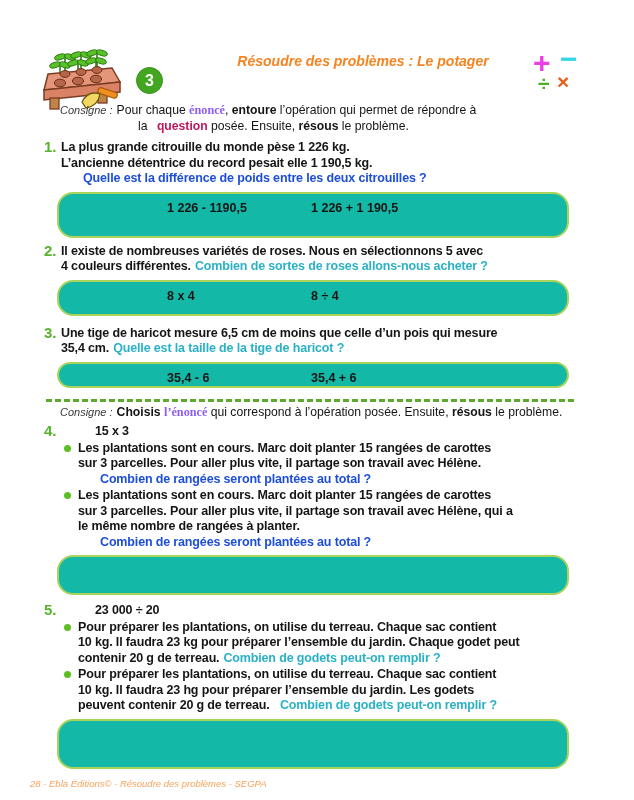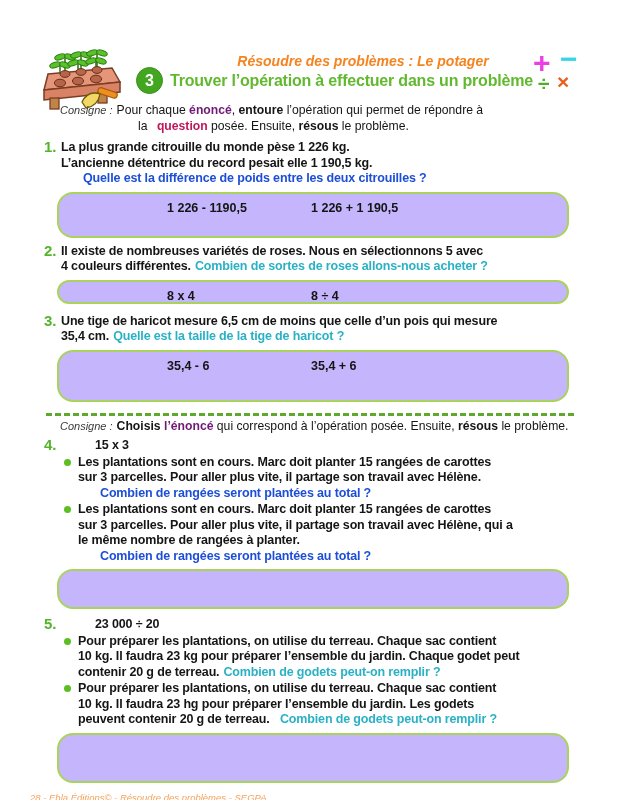--- a/index.html
+++ b/index.html
@@ -23,33 +23,33 @@
   .sym-minus{top:44px;left:560px;font-size:30px;color:#35d5e8;}
   .sym-div{top:73px;left:538px;font-size:21px;color:#4caf27;}
   .sym-mult{top:71px;left:557px;font-size:21px;color:#e8611b;}
   .illustration{position:absolute;top:46px;left:40px;}
   
   .content{position:absolute;top:100px;left:0;right:0;}
   .consigne{margin:3px 0 0 60px;font-size:12.2px;line-height:1.28;}
   .consigne-label{font-style:italic;font-size:11px;color:#3a3a3a;margin-right:4px;}
   .consigne .line2{margin-left:78px;}
   .b{font-weight:bold;}
-  .orange{color:#701a75;font-weight:bold;}
+  .orange{color:#8b5cf6;font-weight:bold;font-family:Liberation Serif, serif;}
   .cyan{color:#be185d;font-weight:bold;margin-left:6px;}
   .ex{position:relative;margin-top:6px;padding-left:61px;font-size:12.5px;font-weight:bold;
       line-height:1.24;letter-spacing:-0.15px;}
   .ex-num{position:absolute;left:44px;top:-1px;color:#55b42c;font-size:15px;line-height:1;}
   .exline{white-space:nowrap;}
   .question{color:#1d4ed8;margin-left:22px;white-space:nowrap;}
   .qinline{color:#2ab1c5;margin-left:4px;}
   .answer-box{
     margin:5px 0 0 57px;width:512px;box-sizing:border-box;position:relative;
-    border:2px solid #aad35b;border-radius:16px;background:#c4b5fd;
-  }
-  .h46{height:46px}.h36{height:24px}.h38{height:52px}.h40{height:40px}.h50{height:50px}
+    border:2px solid #aad35b;border-radius:16px;background:#14b8a6;
+  }
+  .h46{height:46px}.h36{height:36px}.h38{height:26px}.h40{height:40px}.h50{height:50px}
   .opt{position:absolute;top:7px;font-weight:bold;font-size:12.5px;white-space:nowrap;}
   .opt-a{left:108px;}
   .opt-b{left:252px;}
   .dashed{margin:11px 0 1px 46px;width:528px;border-top:3px dashed #5ea92e;height:0;}
   .op-line{margin-left:34px;}
   .bullet{position:relative;padding-left:17px;margin-top:1px;}
   .bullet .dot{position:absolute;left:3px;top:4px;width:7px;height:7px;border-radius:50%;background:#5bbf21;}
   .footer{margin:9px 0 0 30px;font-size:9.5px;font-style:italic;color:#f7a25b;}
 </style>
 </head>
@@ -102,21 +102,20 @@
       <g>
         <rect x="59" y="41" width="20" height="6" rx="3" fill="#ef8f1f" stroke="#a85a0a" stroke-width="1.2" transform="rotate(18 59 41)"></rect>
         <path d="M42 56 Q48 44 60 48 Q58 60 46 62 Z" fill="#f2d862" stroke="#6b5a10" stroke-width="1.3"></path>
       </g>
     </svg>
   </div>
 
   <div class="subject">Résoudre des problèmes : Le potager</div>
   <div class="title-row">
     <div class="lesson-circle">3</div>
-    <div class="title">Trouver l’opération à effectuer dans un problème</div>
   </div>
   <div class="sym sym-plus">+</div>
   <div class="sym sym-minus">−</div>
   <div class="sym sym-div">÷</div>
   <div class="sym sym-mult">×</div>
 
   <div class="content">
 
     <div class="consigne">
       <div>

